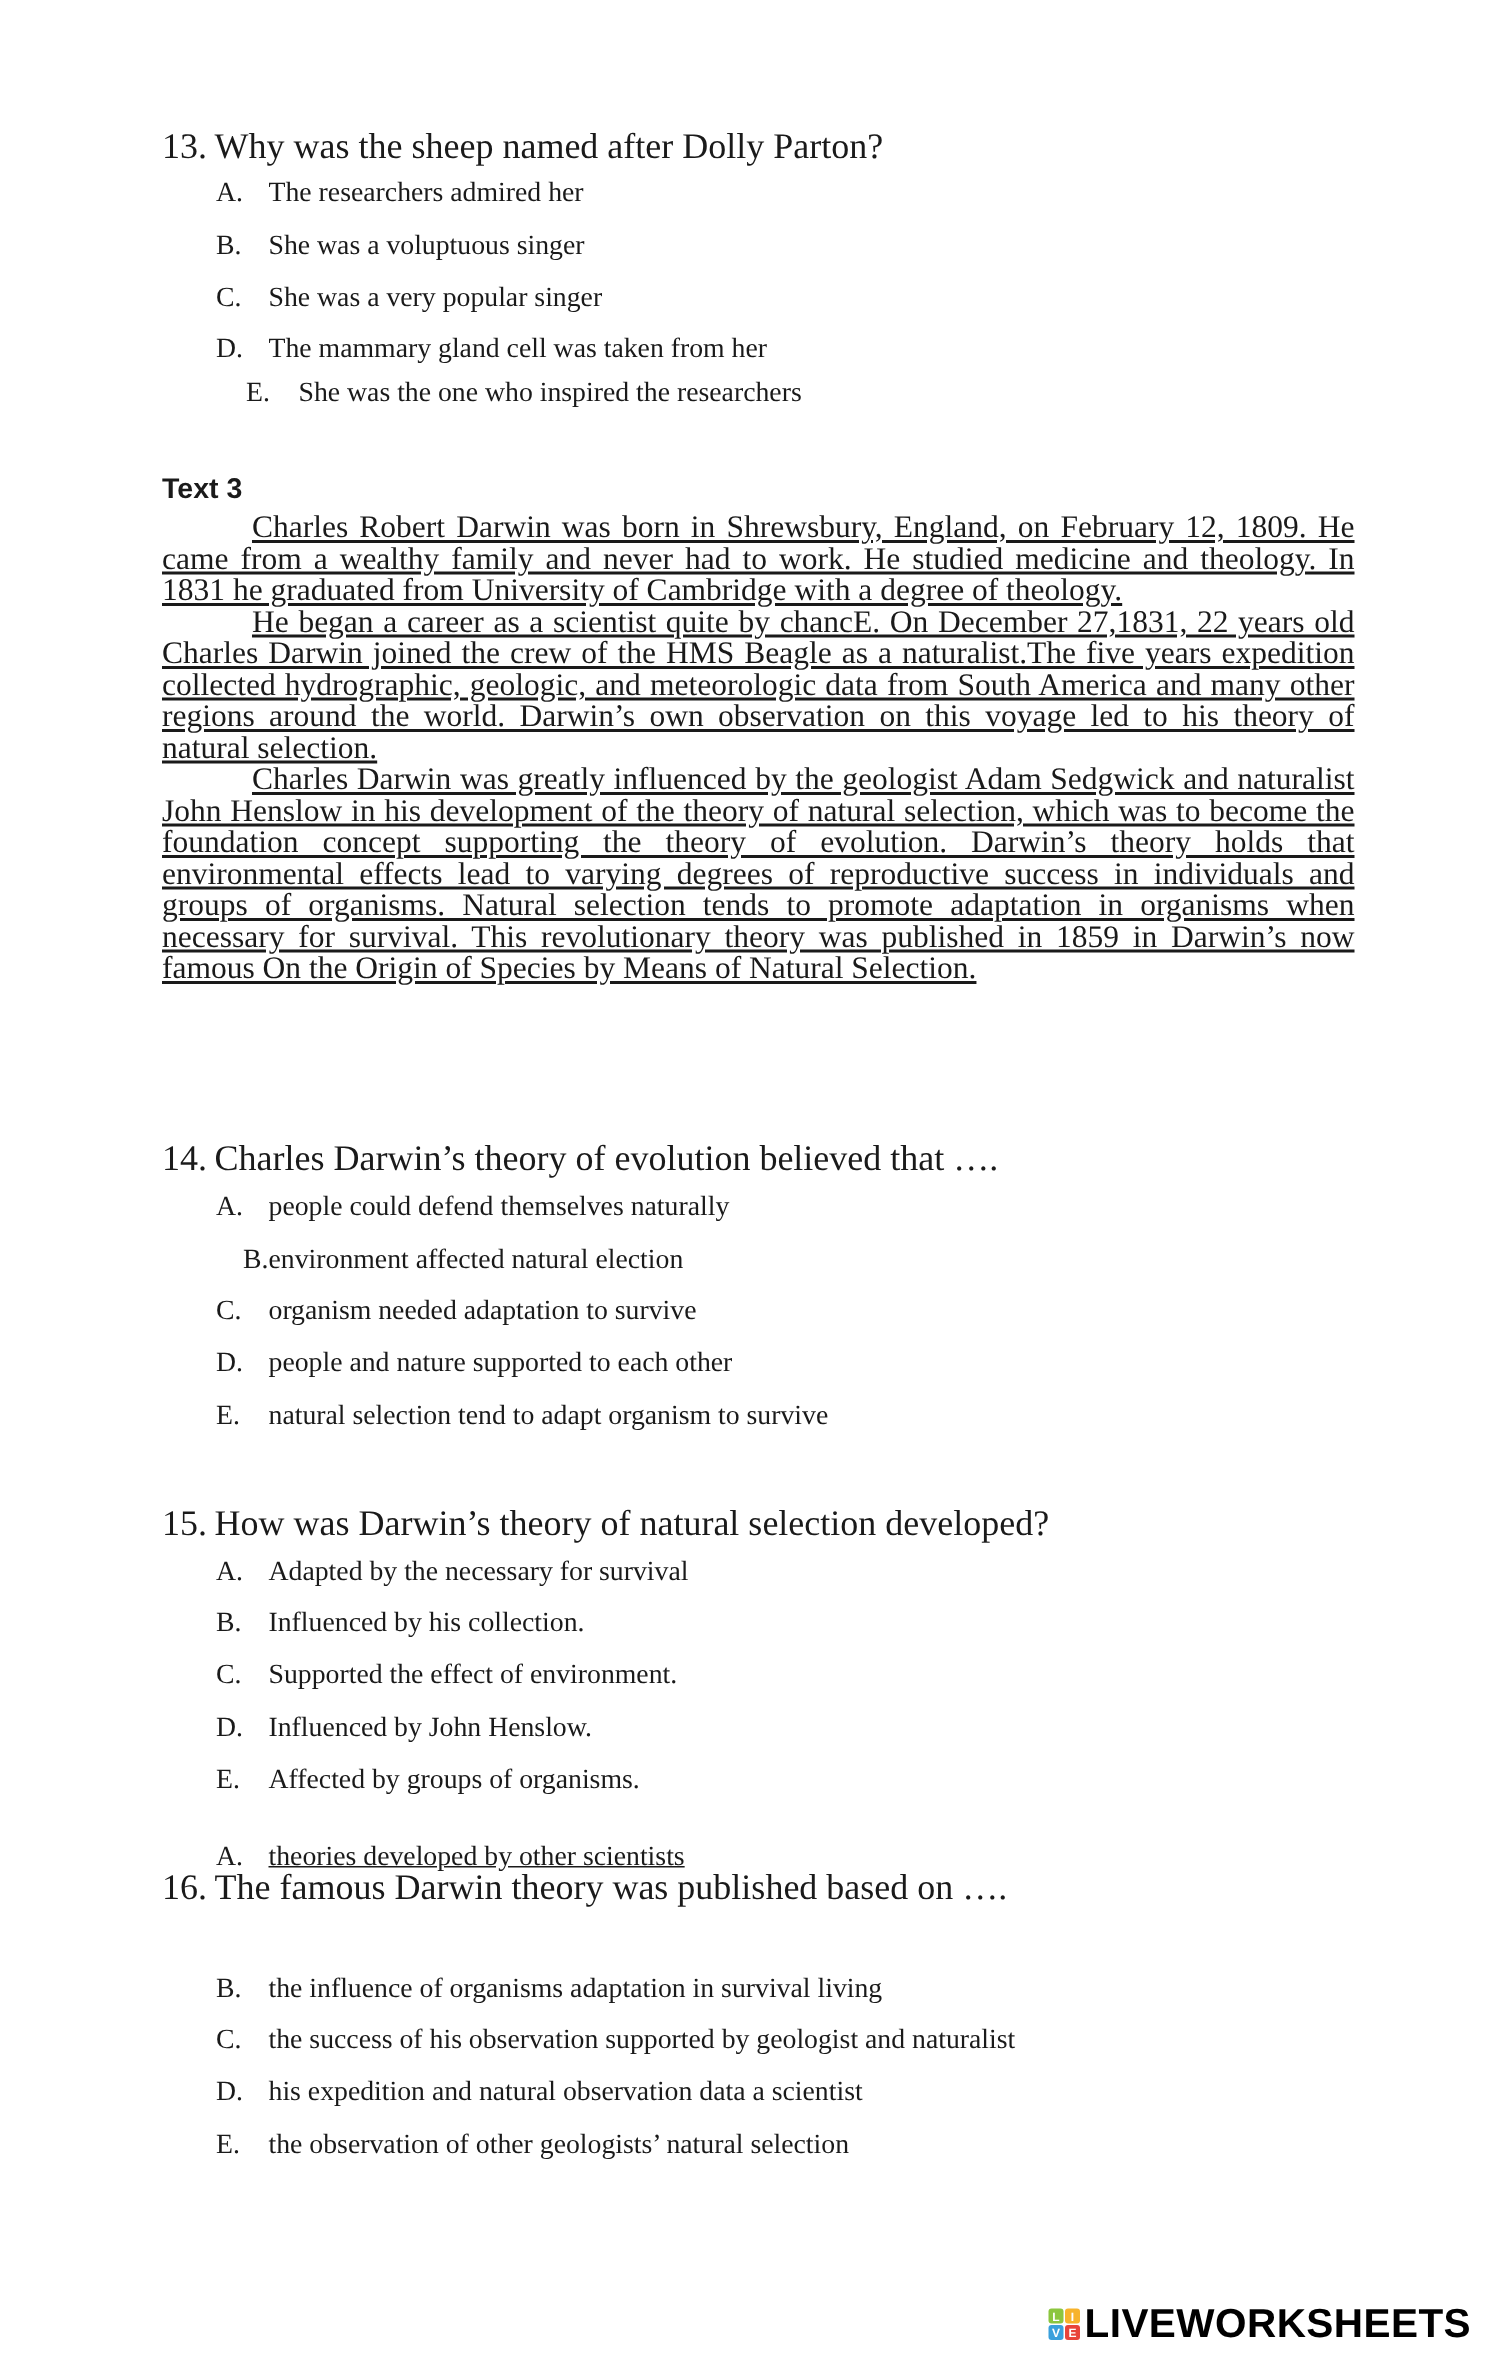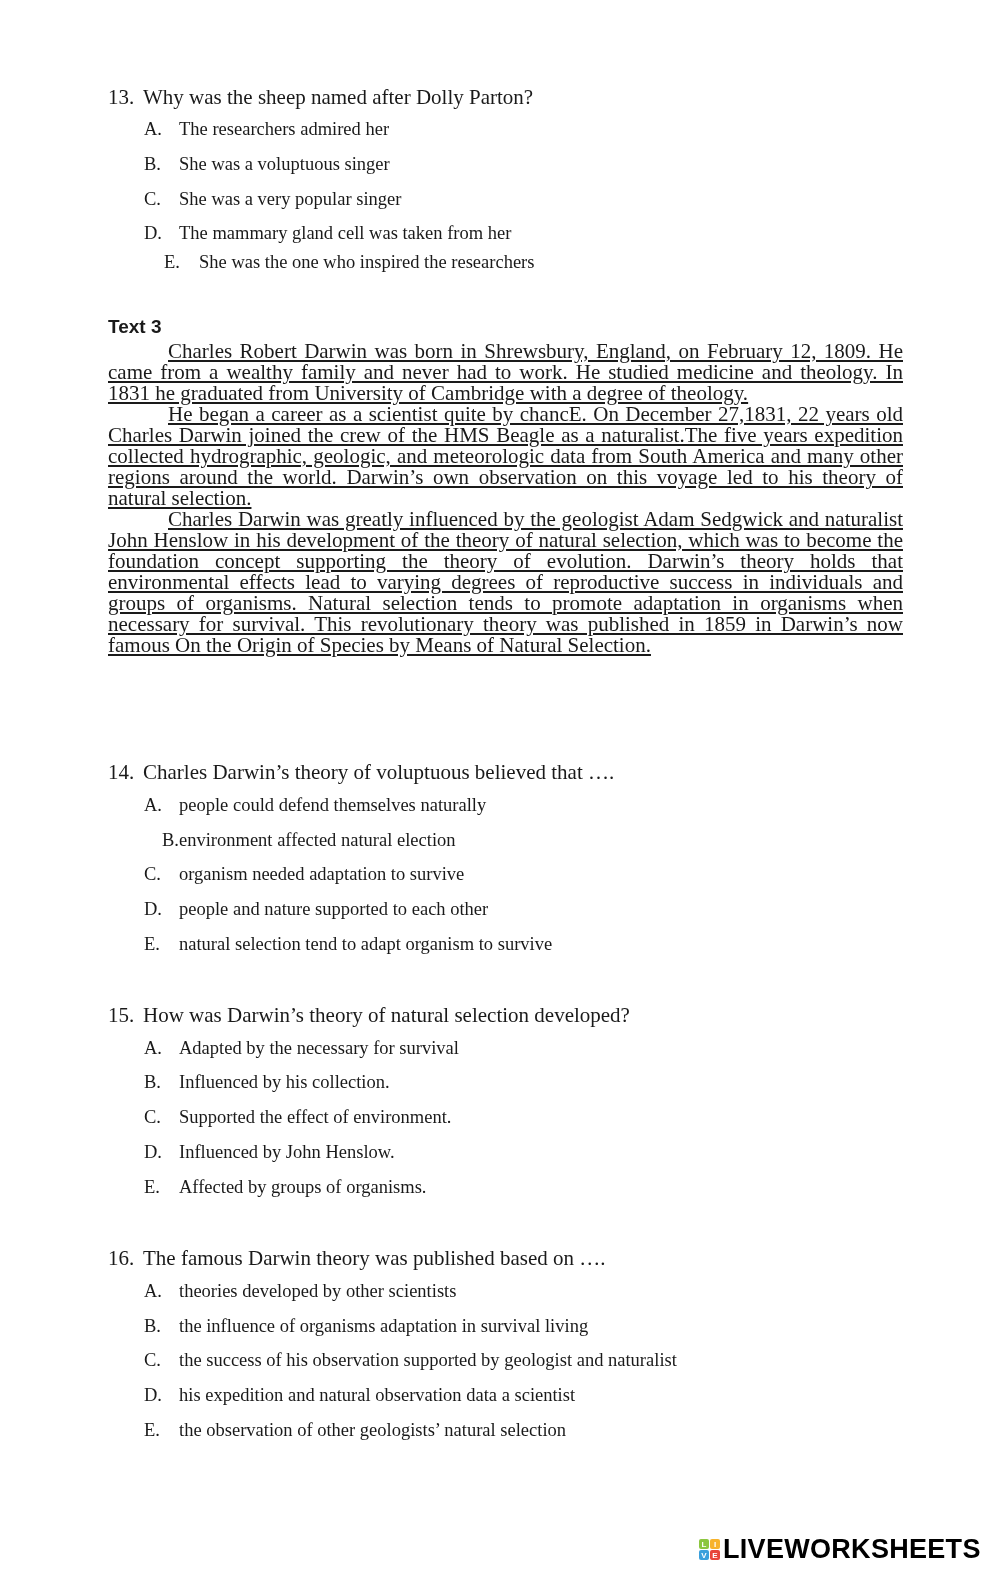--- a/index.html
+++ b/index.html
@@ -1,18 +1,18 @@
 <!DOCTYPE html>
 <html><head>
 <meta charset="utf-8">
 <style>
   html, body { margin: 0; padding: 0; background: #ffffff; }
   body { width: 1000px; height: 1570px; position: relative; overflow: hidden;
          font-family: "Liberation Serif", "DejaVu Serif", serif; color: #1a1a1a; }
-  .q { position: absolute; left: 108px; font-size: 21px; }
+  .q { position: absolute; left: 108px; font-size: 24px; }
   .q-num { display: inline-block; width: 35px; }
   .opt { position: absolute; left: 144px; font-size: 18.5px; }
   .opt-letter { display: inline-block; width: 35px; }
   .heading { position: absolute; left: 108px; top: 316px; font-family: "Liberation Sans", "DejaVu Sans", sans-serif;
              font-weight: bold; font-size: 19px; }
   .passage { position: absolute; left: 108px; width: 795px; font-size: 21px; line-height: 21px;
              text-align: justify; text-decoration: underline; }
   .passage p { margin: 0; text-indent: 60px; }
   .logo { position: absolute; left: 699px; top: 1534px; display: flex; align-items: center; }
   .logo-grid { display: grid; grid-template-columns: 10px 10px; grid-template-rows: 10px 10px; gap: 1px; margin-right: 3px; }
@@ -34,40 +34,40 @@
 </div>
 
 <div class="heading">Text 3</div>
 <div class="passage" style="top:341px;">
   <p>Charles Robert Darwin was born in Shrewsbury, England, on February 12, 1809. He came from a wealthy family and never had to work. He studied medicine and theology. In 1831 he graduated from University of Cambridge with a degree of theology.</p>
   <p>He began a career as a scientist quite by chancE. On December 27,1831, 22 years old Charles Darwin joined the crew of the HMS Beagle as a naturalist.The five years expedition collected hydrographic, geologic, and meteorologic data from South America and many other regions around the world. Darwin’s own observation on this voyage led to his theory of natural selection.</p>
   <p>Charles Darwin was greatly influenced by the geologist Adam Sedgwick and naturalist John Henslow in his development of the theory of natural selection, which was to become the foundation concept supporting the theory of evolution. Darwin’s theory holds that environmental effects lead to varying degrees of reproductive success in individuals and groups of organisms. Natural selection tends to promote adaptation in organisms when necessary for survival. This revolutionary theory was published in 1859 in Darwin’s now famous On the Origin of Species by Means of Natural Selection.</p>
 </div>
 
 <div>
-  <div class="q" style="top:760px;"><span class="q-num">14.</span><span>Charles Darwin’s theory of voluptuous believed that ….</span></div>
+  <div class="q" style="top:760px;"><span class="q-num">14.</span><span>Charles Darwin’s theory of evolution believed that ….</span></div>
   <div class="opt" style="top:795px;"><span class="opt-letter">A.</span><span>people could defend themselves naturally</span></div>
   <div class="opt" style="top:830px;text-align:right;"><span class="opt-letter">B.</span><span>environment affected natural election</span></div>
   <div class="opt" style="top:864px;"><span class="opt-letter">C.</span><span>organism needed adaptation to survive</span></div>
   <div class="opt" style="top:899px;"><span class="opt-letter">D.</span><span>people and nature supported to each other</span></div>
   <div class="opt" style="top:934px;"><span class="opt-letter">E.</span><span>natural selection tend to adapt organism to survive</span></div>
 </div>
 
 <div>
   <div class="q" style="top:1003px;"><span class="q-num">15.</span><span>How was Darwin’s theory of natural selection developed?</span></div>
   <div class="opt" style="top:1038px;"><span class="opt-letter">A.</span><span>Adapted by the necessary for survival</span></div>
   <div class="opt" style="top:1072px;"><span class="opt-letter">B.</span><span>Influenced by his collection.</span></div>
   <div class="opt" style="top:1107px;"><span class="opt-letter">C.</span><span>Supported the effect of environment.</span></div>
   <div class="opt" style="top:1142px;"><span class="opt-letter">D.</span><span>Influenced by John Henslow.</span></div>
   <div class="opt" style="top:1177px;"><span class="opt-letter">E.</span><span>Affected by groups of organisms.</span></div>
 </div>
 
 <div>
   <div class="q" style="top:1246px;"><span class="q-num">16.</span><span>The famous Darwin theory was published based on ….</span></div>
-  <div class="opt" style="top:1281px;"><span class="opt-letter">A.</span><span>theories developed by other scientists</span></div>
+  <div class="opt" style="top:1228px;text-decoration:underline;"><span class="opt-letter">A.</span><span>theories developed by other scientists</span></div>
   <div class="opt" style="top:1316px;"><span class="opt-letter">B.</span><span>the influence of organisms adaptation in survival living</span></div>
   <div class="opt" style="top:1350px;"><span class="opt-letter">C.</span><span>the success of his observation supported by geologist and naturalist</span></div>
   <div class="opt" style="top:1385px;"><span class="opt-letter">D.</span><span>his expedition and natural observation data a scientist</span></div>
   <div class="opt" style="top:1420px;"><span class="opt-letter">E.</span><span>the observation of other geologists’ natural selection</span></div>
 </div>
 
 <div class="logo">
   <div class="logo-grid">
     <span style="background:#8cc63f">L</span>
     <span style="background:#f7b32b">I</span>

